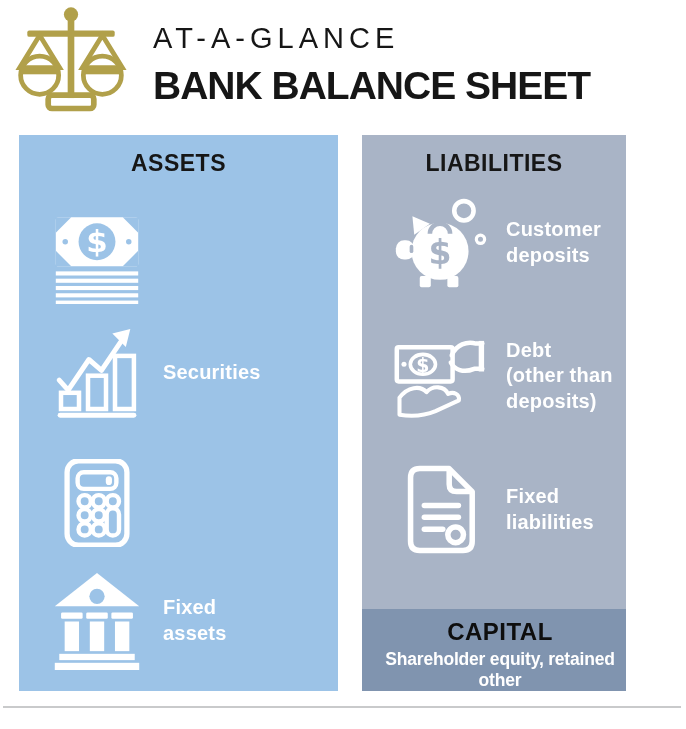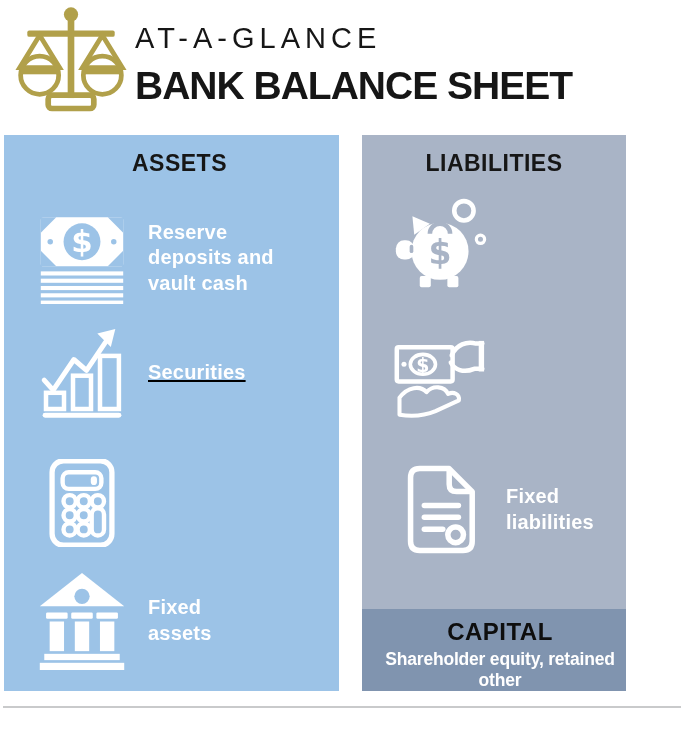--- a/index.html
+++ b/index.html
@@ -4,35 +4,35 @@
 <style>
   html,body{margin:0;padding:0;background:#ffffff;}
   .page{
     position:relative;width:686px;height:729px;background:#fff;overflow:hidden;
     font-family:"Liberation Sans", sans-serif;
     --assets-bg:#9CC3E7;--liabilities-bg:#A9B4C6;--capital-bg:#8094AF;
     --gold:#B1A04A;--divider:#C9CACB;--heading-text:#161616;--label-text:#fff;
   }
   
   .logo{position:absolute;left:14px;top:5px;width:114px;height:112px;}
-  .header-text{position:absolute;left:135px;top:22px;}
+  .header-text{position:absolute;left:153px;top:22px;}
   .kicker{font-size:29px;font-weight:500;color:var(--heading-text);letter-spacing:5px;line-height:1.12;}
   .big-title{font-size:39px;font-weight:700;color:var(--heading-text);letter-spacing:-1px;line-height:1.04;margin-top:12px;white-space:nowrap;}
   
   .col{position:absolute;top:135px;height:556px;}
-  .col.assets{left:4px;width:319px;background:var(--assets-bg);padding-left:16px;}
+  .col.assets{left:19px;width:319px;background:var(--assets-bg);}
   .col.liabilities{left:362px;width:264px;background:var(--liabilities-bg);}
   .col-title{margin:0;padding-top:15px;text-align:center;font-size:23px;font-weight:800;
     color:var(--heading-text);letter-spacing:.5px;}
   .row{position:absolute;left:26px;right:8px;display:flex;align-items:center;}
   .icon-box{width:104px;min-width:104px;display:flex;justify-content:center;align-items:center;}
   .label{font-size:20px;font-weight:700;color:var(--label-text);line-height:1.28;white-space:pre-line;margin-left:14px;letter-spacing:.2px;}
   
   .row.a1{top:76px;height:94px;}
-  .row.a2{top:188px;height:100px;text-decoration:underline;}
+  .row.a2{top:188px;height:100px;}
   .row.a3{top:321px;height:94px;}
   .row.a4{top:437px;height:98px;}
   
   .row.l1{top:62px;height:92px;}
   .row.l2{top:198px;height:86px;}
   .row.l3{top:328px;height:94px;}
   .capital{position:absolute;left:0;right:0;bottom:0;height:82px;background:var(--capital-bg);text-align:center;padding-left:12px;}
   .capital-title{margin:0;padding-top:9px;font-size:24px;font-weight:800;color:#0e0e0e;letter-spacing:.5px;}
   .capital-sub{margin-top:3px;font-size:17.5px;font-weight:700;color:#fff;letter-spacing:-0.2px;}
   .divider{position:absolute;left:3px;width:678px;top:706px;height:2px;background:var(--divider);}
@@ -78,23 +78,20 @@
           <circle cx="87" cy="33.5" r="3.2" fill="var(--assets-bg,#9CC3E7)"></circle>
           <circle cx="50" cy="33.5" r="21.5" fill="var(--assets-bg,#9CC3E7)"></circle>
           <text class="svg-txt" x="50" y="46" font-size="36" text-anchor="middle" fill="#fff">$</text>
           <rect x="2" y="68" width="96" height="4.8" fill="#fff"></rect>
           <rect x="2" y="76.5" width="96" height="4.8" fill="#fff"></rect>
           <rect x="2" y="85" width="96" height="4.8" fill="#fff"></rect>
           <rect x="2" y="93.5" width="96" height="4.8" fill="#fff"></rect>
           <rect x="2" y="102" width="96" height="4" fill="#fff"></rect>
         </svg>
       </span>
-      <span class="label">Reserve
-deposits and
-vault cash</span>
     </div>
 
     <div class="row a2">
       <span class="icon-box">
         <svg width="90" height="94" viewBox="0 0 100 104" aria-hidden="true">
           <rect x="10" y="74" width="20" height="18" fill="none" stroke="#fff" stroke-width="5"></rect>
           <rect x="40" y="55" width="20" height="37" fill="none" stroke="#fff" stroke-width="5"></rect>
           <rect x="70" y="33" width="21" height="59" fill="none" stroke="#fff" stroke-width="5"></rect>
           <polyline points="8,60 18,71 41,37 55,49 76,18" fill="none" stroke="#fff" stroke-width="5.5" stroke-linecap="round" stroke-linejoin="round"></polyline>
           <polygon points="67,8 87,3 82,23" fill="#fff"></polygon>
@@ -153,34 +150,39 @@
           <polygon points="22,21 41,29 24,41" fill="#fff"></polygon>
           <rect x="4" y="47" width="20" height="21" rx="9" fill="#fff"></rect>
           <circle cx="52" cy="59" r="31" fill="#fff"></circle>
           <rect x="30" y="86" width="12" height="12" rx="2" fill="#fff"></rect>
           <rect x="60" y="86" width="12" height="12" rx="2" fill="#fff"></rect>
           <path d="M41,40 A11,11 0 0 1 63,40" fill="none" stroke="var(--liabilities-bg,#A9B4C6)" stroke-width="5"></path>
           <rect x="19" y="52" width="4" height="9" rx="2" fill="var(--liabilities-bg,#A9B4C6)"></rect>
           <text class="svg-txt" x="52" y="73" font-size="36" text-anchor="middle" fill="var(--liabilities-bg,#A9B4C6)">$</text>
         </svg>
       </span>
+      <span class="label">Customer
+deposits</span>
     </div>
 
     <div class="row l2">
       <span class="icon-box">
         <svg width="94" height="90" viewBox="0 0 104 100" aria-hidden="true">
           <rect x="4" y="18" width="62" height="38" rx="2" fill="none" stroke="#fff" stroke-width="5"></rect>
           <ellipse cx="33" cy="37" rx="14" ry="11" fill="none" stroke="#fff" stroke-width="4"></ellipse>
           <text class="svg-txt" x="33" y="45" font-size="21" text-anchor="middle" fill="#fff">$</text>
           <circle cx="12" cy="37" r="2.8" fill="#fff"></circle>
           <path d="M65,27 C70,15 82,11 92,14 L99,14 M99,42 L90,42 C78,47 68,43 64,35" fill="none" stroke="#fff" stroke-width="5" stroke-linecap="round" stroke-linejoin="round"></path>
           <rect x="95" y="11" width="6" height="34" fill="#fff"></rect>
           <path d="M7,93 V74 C16,62 30,60 37,68 C44,60 57,61 61,70 C67,67 74,70 73,77 L47,89 C35,94 20,95 7,93 Z" fill="none" stroke="#fff" stroke-width="4.5" stroke-linecap="round" stroke-linejoin="round"></path>
         </svg>
       </span>
+      <span class="label">Debt
+(other than
+deposits)</span>
     </div>
 
     <div class="row l3">
       <span class="icon-box">
         <svg width="92" height="92" viewBox="0 0 100 100" aria-hidden="true">
           <path d="M28,5 H60 L85,30 V84 Q85,94 75,94 H28 Q18,94 18,84 V15 Q18,5 28,5 Z" fill="none" stroke="#fff" stroke-width="6" stroke-linejoin="round"></path>
           <path d="M60,5 V22 Q60,30 68,30 H85" fill="none" stroke="#fff" stroke-width="6" stroke-linejoin="round"></path>
           <line x1="33" y1="45" x2="70" y2="45" stroke="#fff" stroke-width="6" stroke-linecap="round"></line>
           <line x1="33" y1="58" x2="70" y2="58" stroke="#fff" stroke-width="6" stroke-linecap="round"></line>
           <line x1="33" y1="71" x2="53" y2="71" stroke="#fff" stroke-width="6" stroke-linecap="round"></line>

